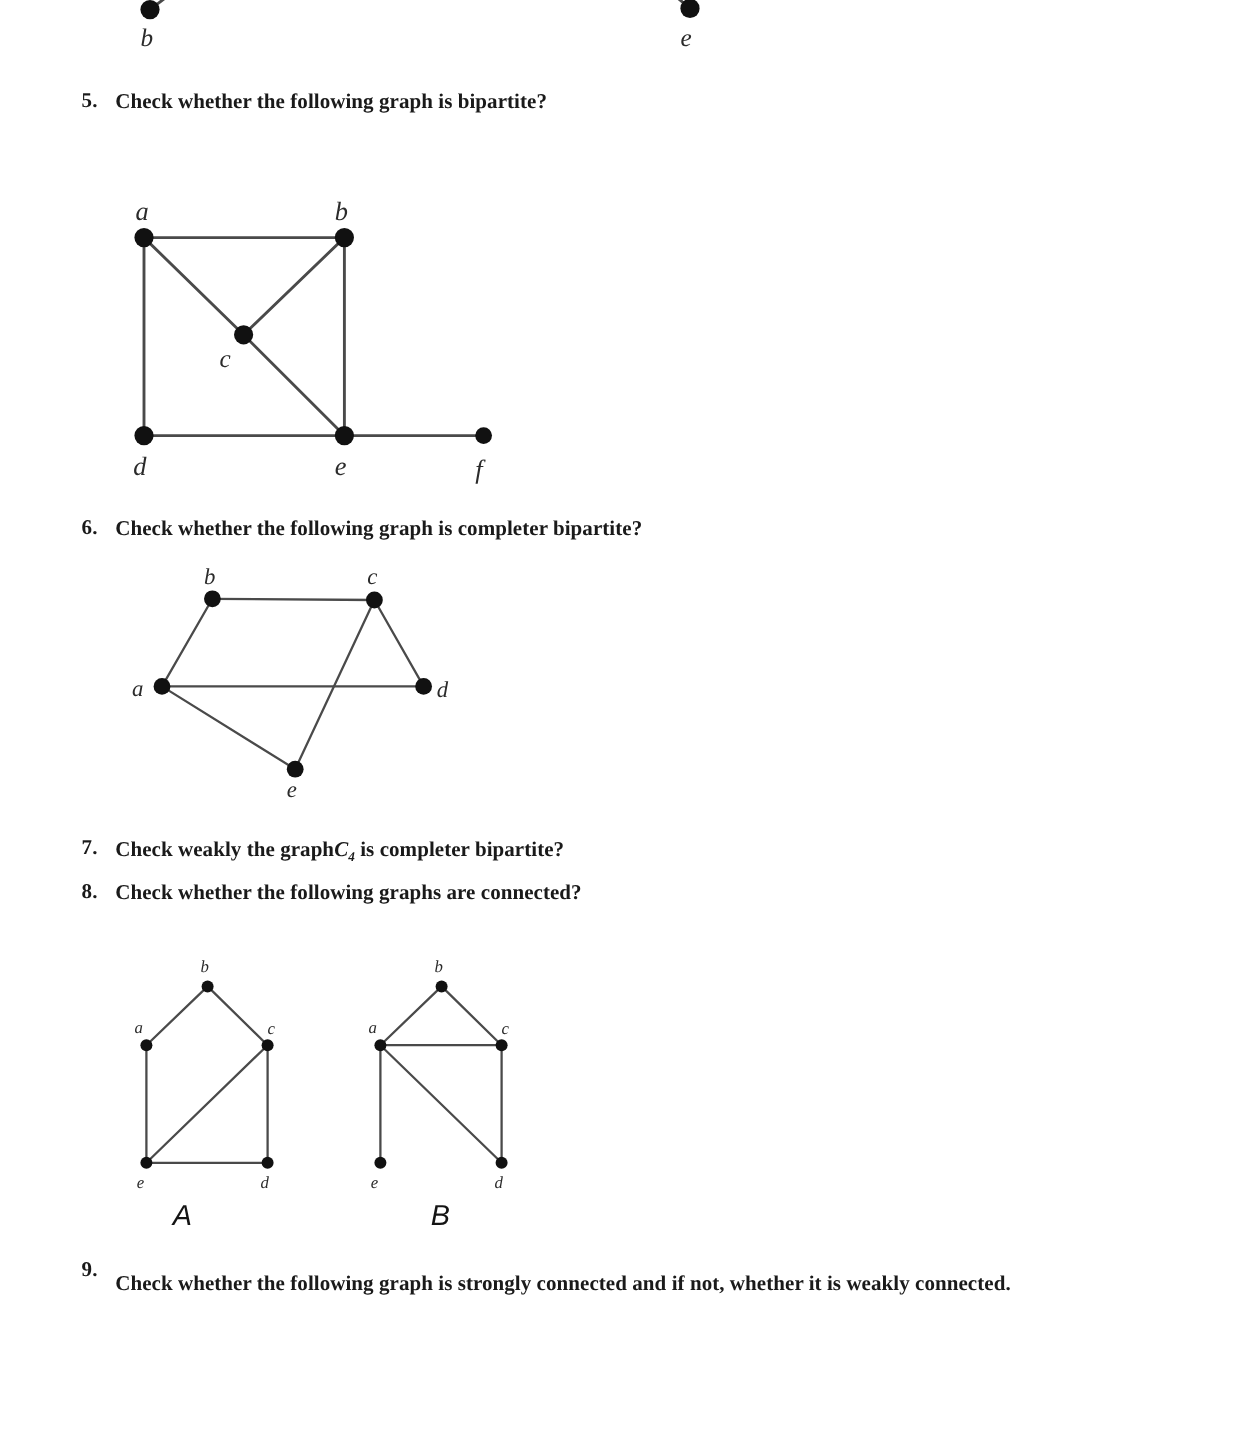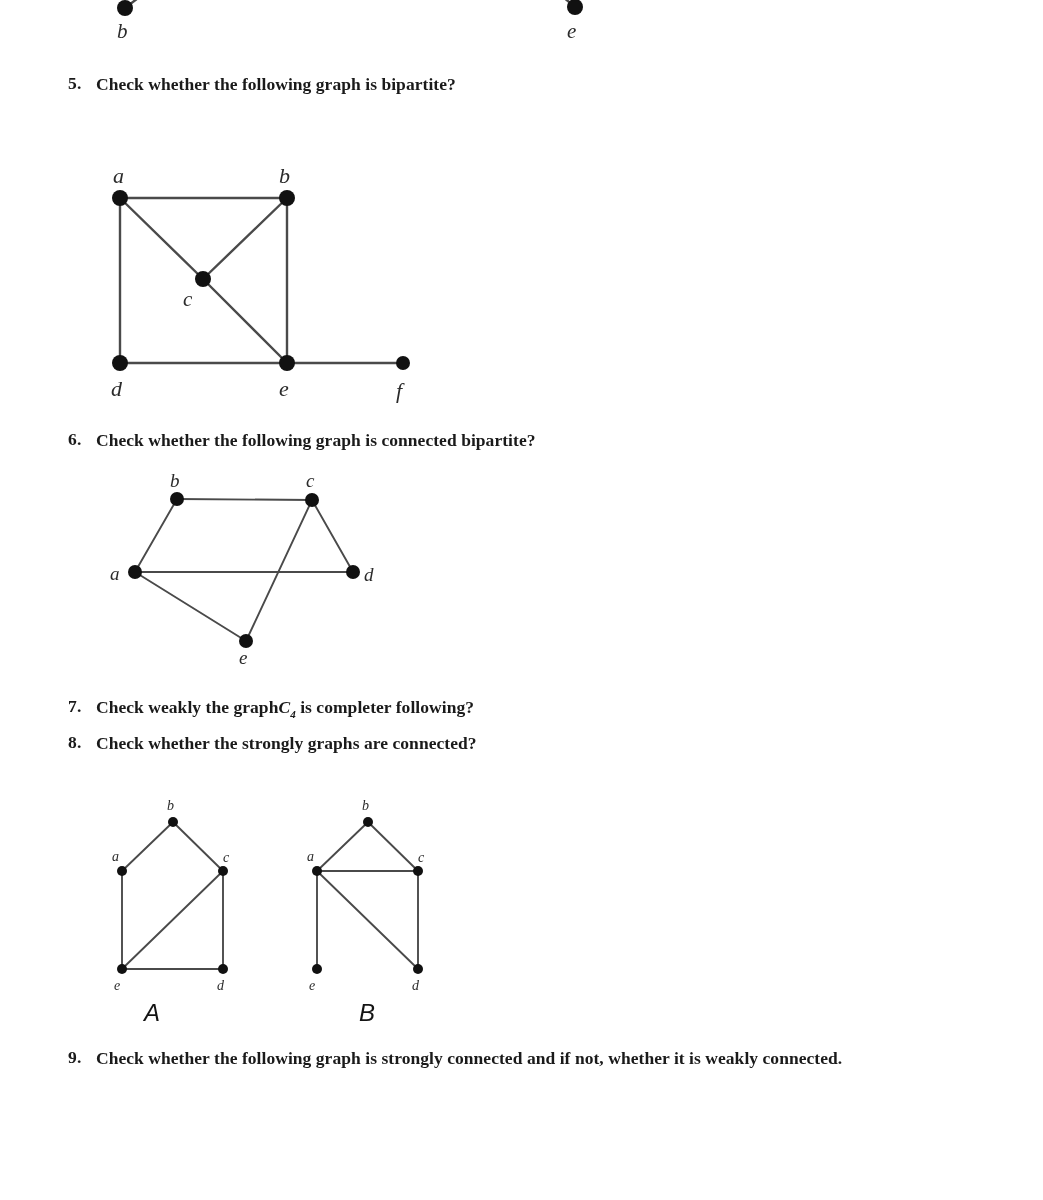--- a/index.html
+++ b/index.html
@@ -131,21 +131,21 @@
       <text class="vlabel" x="279" y="183" font-size="22">b</text>
       <text class="vlabel" x="183" y="306" font-size="21">c</text>
       <text class="vlabel" x="111" y="396" font-size="22">d</text>
       <text class="vlabel" x="279" y="396" font-size="22">e</text>
       <text class="vlabel" x="396" y="398" font-size="22">f</text>
     </svg>
   </div>
 
   <div class="qrow" style="left:68px; top:428px; width:850px;">
     <span class="qnum">6.</span>
-    <span class="qtext">Check whether the following graph is connected bipartite?</span>
+    <span class="qtext">Check whether the following graph is completer bipartite?</span>
   </div>
 
   <div class="figure" style="left:0; top:460px; width:460px; height:230px;">
     <svg width="460" height="230" viewBox="0 460 460 230" aria-hidden="true">
       <line class="edge-thin" x1="135" y1="572" x2="177" y2="499"></line>
       <line class="edge-thin" x1="177" y1="499" x2="312" y2="500"></line>
       <line class="edge-thin" x1="312" y1="500" x2="353" y2="572"></line>
       <line class="edge-thin" x1="135" y1="572" x2="353" y2="572"></line>
       <line class="edge-thin" x1="135" y1="572" x2="246" y2="641"></line>
       <line class="edge-thin" x1="312" y1="500" x2="246" y2="641"></line>
@@ -157,26 +157,26 @@
       <text class="vlabel" x="110" y="580" font-size="19">a</text>
       <text class="vlabel" x="170" y="487" font-size="19">b</text>
       <text class="vlabel" x="306" y="487" font-size="19">c</text>
       <text class="vlabel" x="364" y="581" font-size="19">d</text>
       <text class="vlabel" x="239" y="664" font-size="19">e</text>
     </svg>
   </div>
 
   <div class="qrow" style="left:68px; top:695px; width:850px;">
     <span class="qnum">7.</span>
-    <span class="qtext"><span>Check weakly the graph</span><span class="mathitalic">C</span><sub>4</sub>&nbsp;<span>is completer following?</span></span>
+    <span class="qtext"><span>Check weakly the graph</span><span class="mathitalic">C</span><sub>4</sub>&nbsp;<span>is completer bipartite?</span></span>
   </div>
 
   <div class="qrow" style="left:68px; top:731px; width:850px;">
     <span class="qnum">8.</span>
-    <span class="qtext">Check whether the strongly graphs are connected?</span>
+    <span class="qtext">Check whether the following graphs are connected?</span>
   </div>
 
   <div class="figure" style="left:0; top:790px; width:500px; height:245px;">
     <svg width="500" height="245" viewBox="0 790 500 245" aria-hidden="true">
 
       <g>
         <line class="edge-thin" x1="122" y1="871" x2="173" y2="822"></line>
         <line class="edge-thin" x1="173" y1="822" x2="223" y2="871"></line>
         <line class="edge-thin" x1="122" y1="871" x2="122" y2="969"></line>
         <line class="edge-thin" x1="223" y1="871" x2="223" y2="969"></line>
@@ -212,16 +212,16 @@
         <text class="vlabel" x="418" y="862" font-size="14">c</text>
         <text class="vlabel" x="309" y="990" font-size="14">e</text>
         <text class="vlabel" x="412" y="990" font-size="14">d</text>
         <text class="figlabel" x="359" y="1021">B</text>
       </g>
     </svg>
   </div>
 
   <div class="qrow" style="left:68px; top:1046px; width:860px;">
     <span class="qnum">9.</span>
-    <span class="qtext" style="max-width:790px;">Check whether the following graph is strongly connected and if not, whether it is weakly connected.</span>
+    <span class="qtext" style="max-width:790px;margin-top:11px;">Check whether the following graph is strongly connected and if not, whether it is weakly connected.</span>
   </div>
 
 </div>
 
 </body></html>

